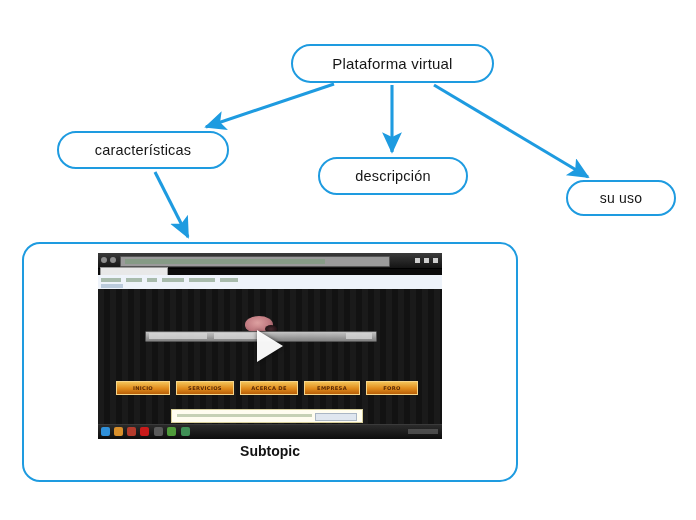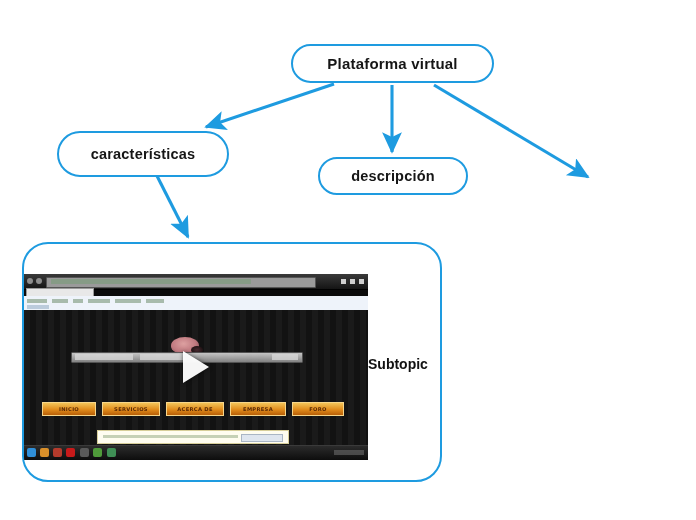--- a/index.html
+++ b/index.html
@@ -14,37 +14,37 @@
   #edges{position:absolute;left:0;top:0;width:696px;height:520px;pointer-events:none;}
 
   .node{
     position:absolute;
     box-sizing:border-box;
     border:2px solid #1E9BE0;
     background:#ffffff;
     border-radius:999px;
     display:flex;align-items:center;justify-content:center;
     color:#161616;
-    font-weight:bold;
+    font-weight:normal;
     letter-spacing:.2px;
     white-space:nowrap;
   }
   #node-root{left:291px;top:44px;width:203px;height:39px;font-size:15px;}
-  #node-caracteristicas{left:57px;top:131px;width:172px;height:46px;font-size:14.5px;}
+  #node-caracteristicas{left:57px;top:131px;width:172px;height:38px;font-size:14.5px;}
   #node-descripcion{left:318px;top:157px;width:150px;height:38px;font-size:14.5px;align-items:center;}
   #node-suuso{left:566px;top:180px;width:110px;height:36px;font-size:14px;}
 
   
   #subtopic-box{
-    position:absolute;left:22px;top:242px;width:420px;height:240px;
+    position:absolute;left:22px;top:242px;width:496px;height:240px;
     box-sizing:border-box;
     border:2px solid #1E9BE0;
-    border-radius:26px;
+    border-radius:18px;
     background:#ffffff;
-    display:flex;flex-direction:row;align-items:center;
+    display:flex;flex-direction:column;align-items:center;
     justify-content:flex-start;
     overflow:hidden;
   }
   #subtopic-label{
     font-size:14px;font-weight:bold;color:#121212;
     margin-top:4px;
   }
 
   
   #shot{
@@ -165,20 +165,23 @@
   </div>
 
   <div class="node" id="node-caracteristicas">
     <span>características</span>
   </div>
 
   <div class="node" id="node-descripcion">
     <span>descripción</span>
   </div>
 
+  <div class="node" id="node-suuso">
+    <span>su uso</span>
+  </div>
 
   <div id="subtopic-box">
 
     <div id="shot">
 
       <div class="shot-topbar">
         <div class="shot-navbtn" style="left:3px;"></div>
         <div class="shot-navbtn" style="left:12px;"></div>
         <div class="shot-urlbar">
           <div class="shot-urltext"></div>

